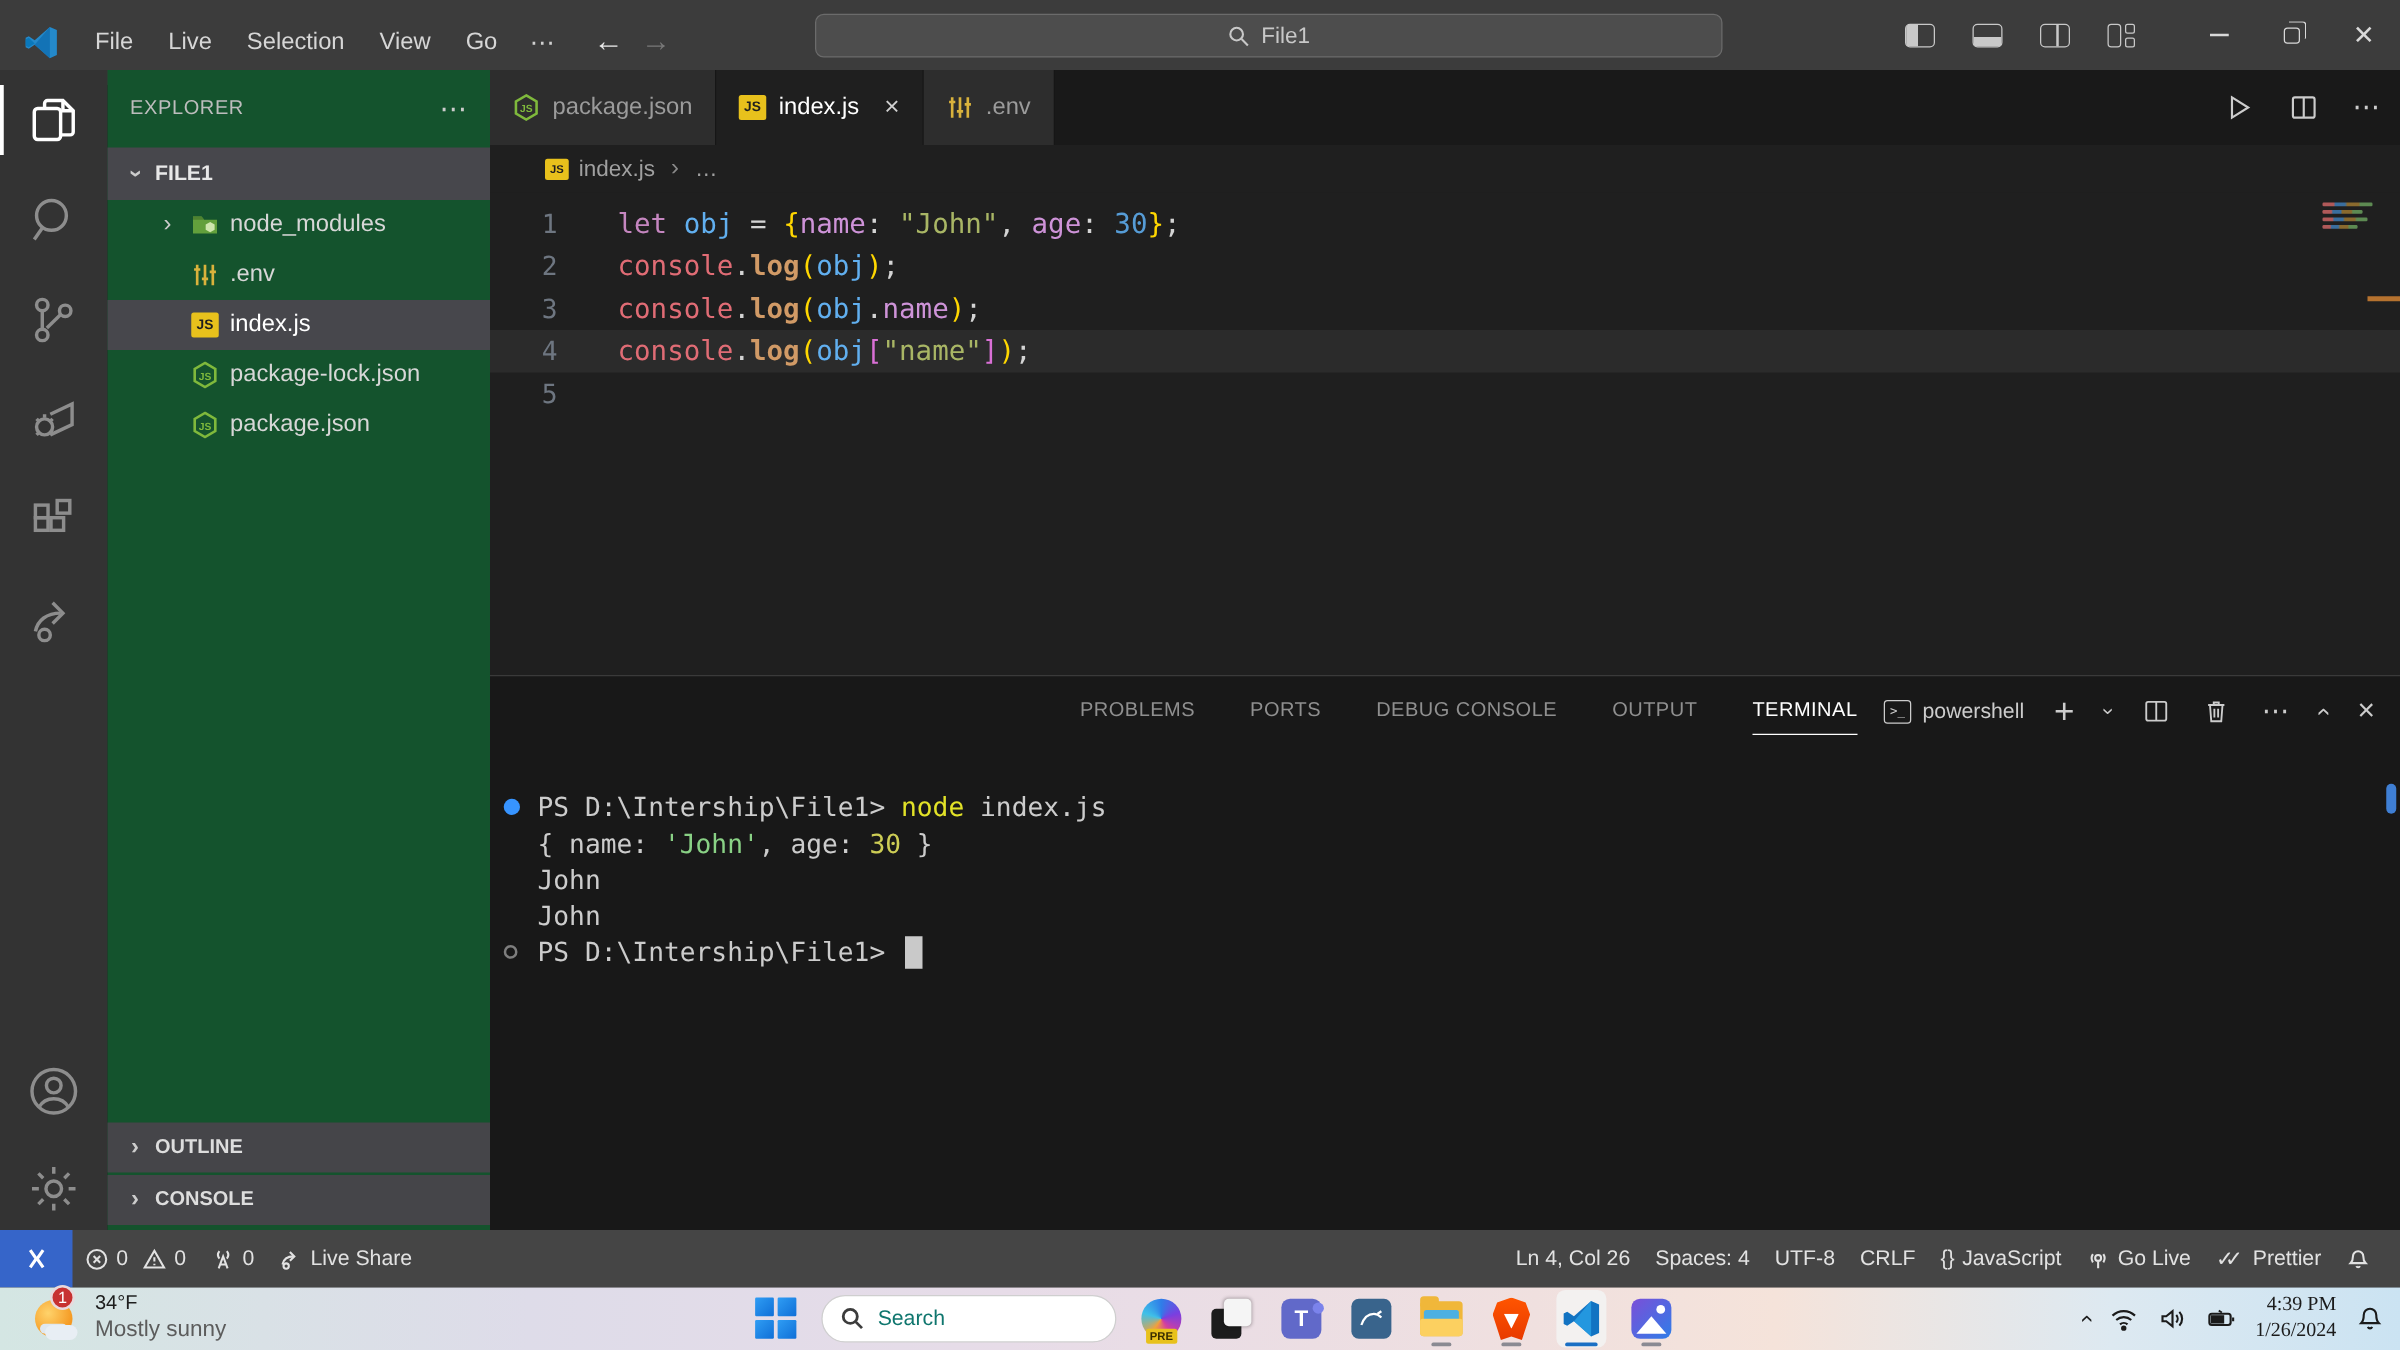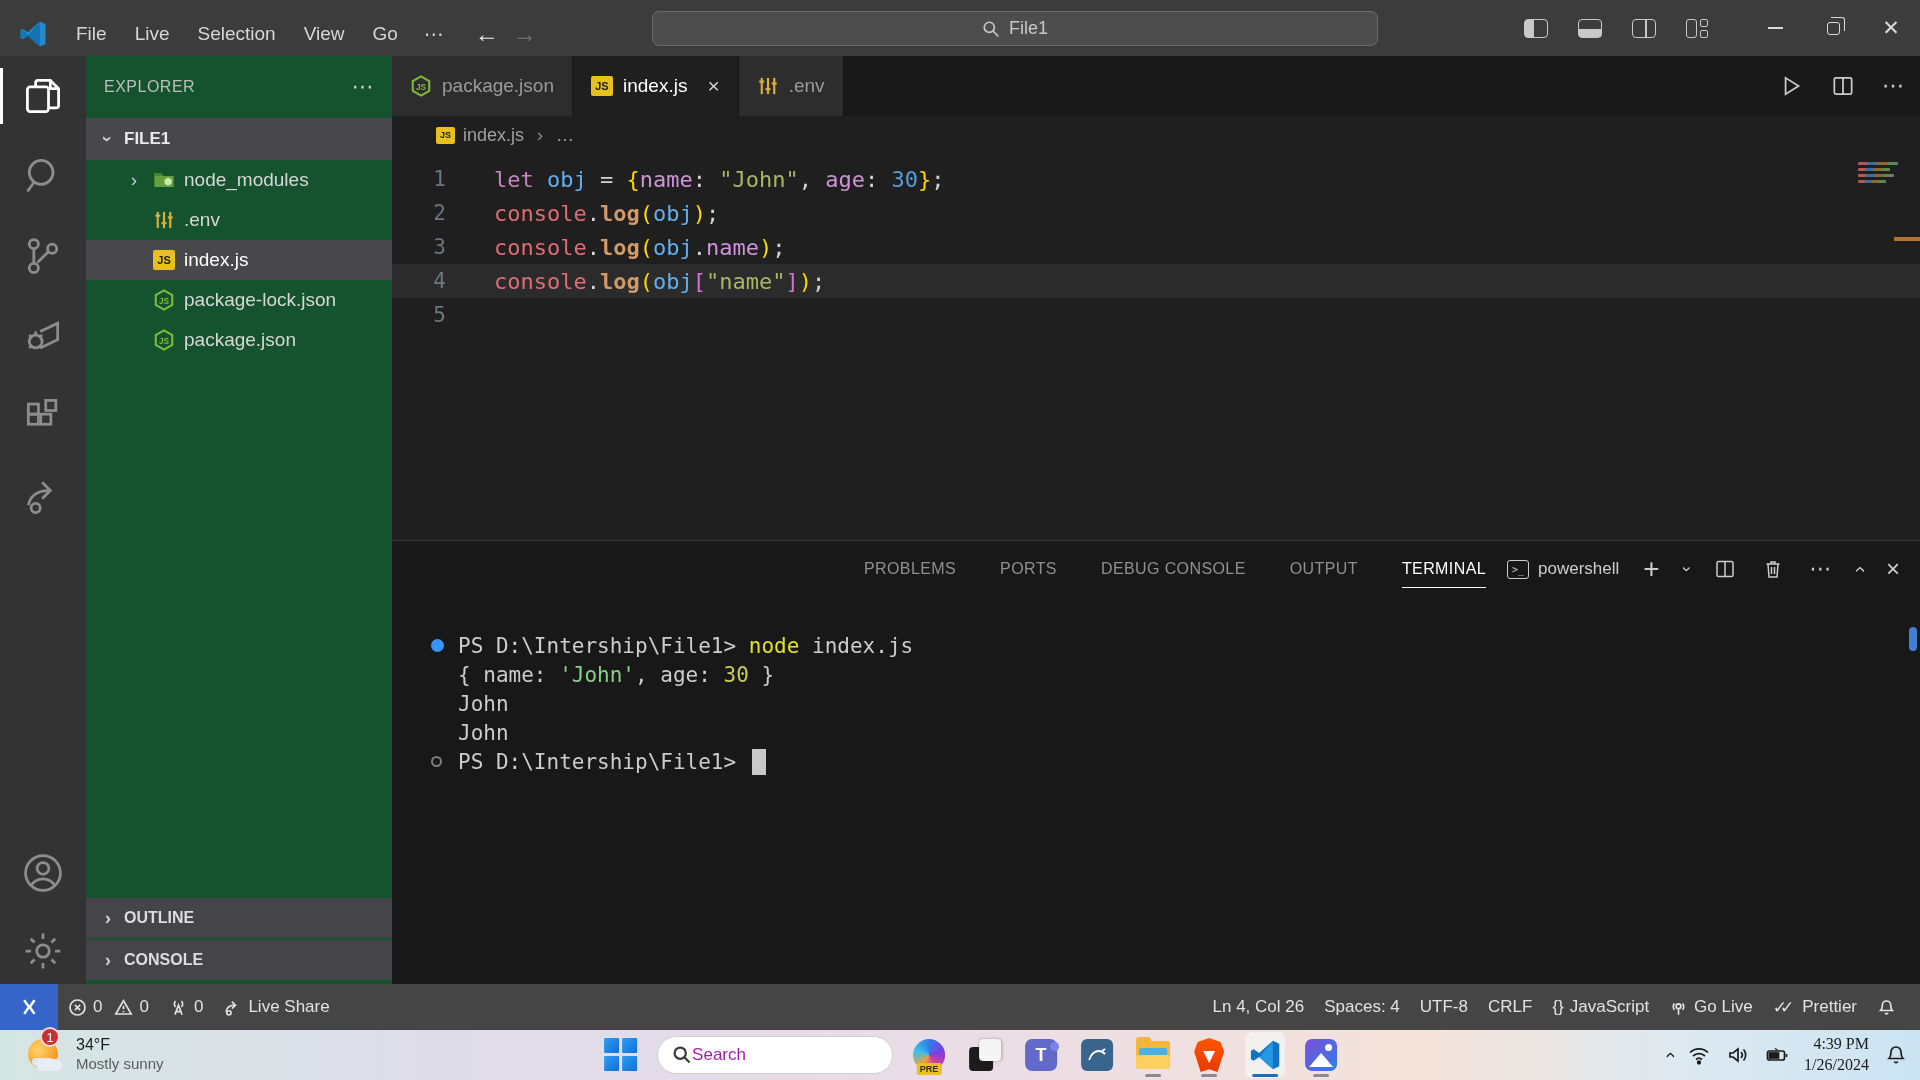--- a/index.html
+++ b/index.html
@@ -98,21 +98,21 @@
   .panel-actions { position:absolute; right:20px; top:0; height:56px; display:flex; align-items:center; gap:24px; color:#cccccc; }
   .pa-shell { display:flex; align-items:center; gap:9px; font-size:17px; color:#cccccc; }
   .ps-ic { width:22px; height:19px; border:1.6px solid #cccccc; border-radius:3px; font-size:10px;
     display:flex; align-items:center; justify-content:center; font-family:"DejaVu Sans Mono",monospace; color:#cccccc; }
   .panel-actions svg { width:24px; height:24px; stroke:#cccccc; fill:none; stroke-width:1.5; }
   .pa-plus { font-size:28px; font-weight:300; } .pa-chev { font-size:17px; color:#cccccc; }
   .pa-dots { font-size:22px; } .pa-x { font-size:24px; }
   .chev-d { display:inline-block; transform:rotate(90deg); }
   .chev-u { display:inline-block; transform:rotate(-90deg); font-size:20px; }
   .terminal { padding:34px 0 0 0; font-family:"DejaVu Sans Mono","Liberation Mono",monospace; font-size:21px; color:#cccccc; }
-  .t-line { height:29px; display:flex; align-items:center; padding-left:38px; position:relative; white-space:pre;margin-left:28px; }
+  .t-line { height:29px; display:flex; align-items:center; padding-left:38px; position:relative; white-space:pre; }
   .t-dec { position:absolute; left:11px; width:13px; height:13px; border-radius:50%; }
   .t-dec.filled { background:#3794ff; }
   .t-dec.hollow { border:2px solid #7e7e7e; width:11px; height:11px; }
   .c-ty{color:#e2e228;} .c-tg{color:#89d185;} .c-tn{color:#cdcd55;}
   .t-cursor { display:inline-block; width:14px; height:26px; background:#c9c9c9; margin-left:3px; }
   .panel-tick { position:absolute; right:3px; top:86px; width:8px; height:24px; background:#3f7fd4; border-radius:4px; }
 
   
   .statusbar { position:absolute; left:0; right:0; top:984px; height:46px; background:#454545;
     display:flex; align-items:center; color:#e2e2e2; font-size:17px; }
@@ -127,26 +127,26 @@
   .taskbar { position:absolute; left:0; right:0; top:1030px; height:50px;
     background:linear-gradient(90deg,#d4e6e3 0%,#dedce9 22%,#e7dce8 42%,#eedfe1 60%,#f5e3da 74%,#dde9f1 88%,#cbe3f2 100%); }
   .weather { position:absolute; left:26px; top:3px; display:flex; gap:10px; align-items:center; color:#1d1d1d; }
   .w-icon { position:relative; width:40px; height:40px; }
   .w-sun { position:absolute; left:2px; top:6px; width:30px; height:30px; border-radius:50%;
     background:radial-gradient(circle at 35% 35%, #ffd36b, #f59a23 70%); }
   .w-cloud { position:absolute; left:10px; bottom:2px; width:26px; height:12px; border-radius:10px; background:#e8eef4;
     box-shadow:-6px -3px 0 -2px #dfe7ee; }
   .w-badge { position:absolute; left:14px; top:-6px; background:#c73131; color:#ffffff; font-size:13px;
     min-width:20px; height:20px; border-radius:50%; display:flex; align-items:center; justify-content:center; border:2px solid #e8d9dd; }
-  .w-temp { font-size:16px; line-height:1.25; } .w-cond { font-size:15px; color:#5c5c5c; }
+  .w-temp { font-size:16px; line-height:1.25; } .w-cond { font-size:18px; color:#5c5c5c; }
   .tb-center { position:absolute; left:50%; transform:translateX(-48.5%); top:0; height:50px; display:flex; align-items:center; gap:16px; }
   .start { width:34px; height:34px; display:grid; grid-template-columns:15px 15px; grid-template-rows:15px 15px; gap:3px; }
   .start i { background:linear-gradient(135deg,#2f9df4,#0f6fd7); border-radius:1px; }
   .tsearch { width:236px; height:38px; background:#ffffff; border:1px solid #cfcfcf; border-radius:19px;
-    display:flex; align-items:center; padding-left:14px; color:#a21caf; font-size:17px; }
+    display:flex; align-items:center; gap:10px; padding-left:14px; color:#0f766e; font-size:17px; }
   .tsearch svg { width:20px; height:20px; stroke:#3c3c3c; fill:none; stroke-width:1.8; }
   .tapp { position:relative; width:40px; height:46px; display:flex; align-items:center; justify-content:center; }
   .tapp .dot { position:absolute; bottom:1px; left:50%; transform:translateX(-50%); width:16px; height:3.5px;
     border-radius:2px; background:#8a8a92; }
   .tapp.active-app { background:#f3f3f3e0; border-radius:7px; }
   .tapp.active-app .dot { width:26px; background:#1a6fc4; }
   .ico-copilot { width:32px; height:32px; border-radius:50%;
     background:conic-gradient(#2f7de8,#7a3fe0,#d43f9e,#f0a13c,#3fc0e8,#2f7de8); position:relative; }
   .pre-badge { position:absolute; bottom:-4px; left:50%; transform:translateX(-50%); background:#e8c11c;
     color:#3a2e00; font-size:9px; font-weight:bold; padding:1px 3px; border-radius:2px; }

